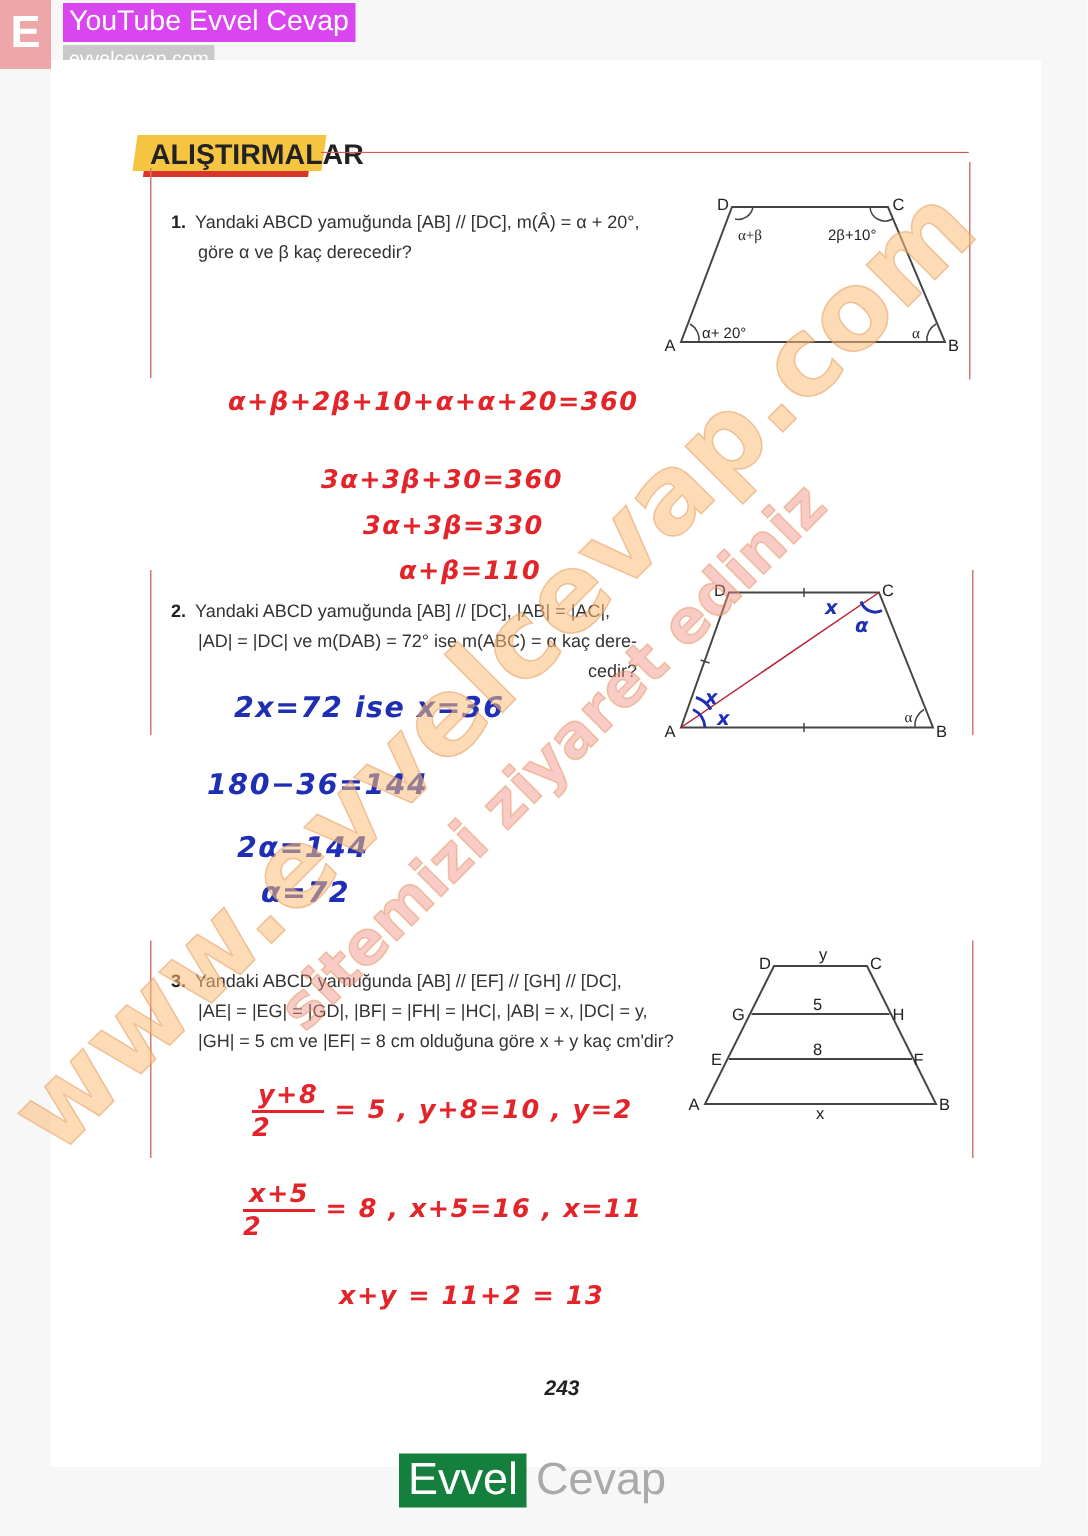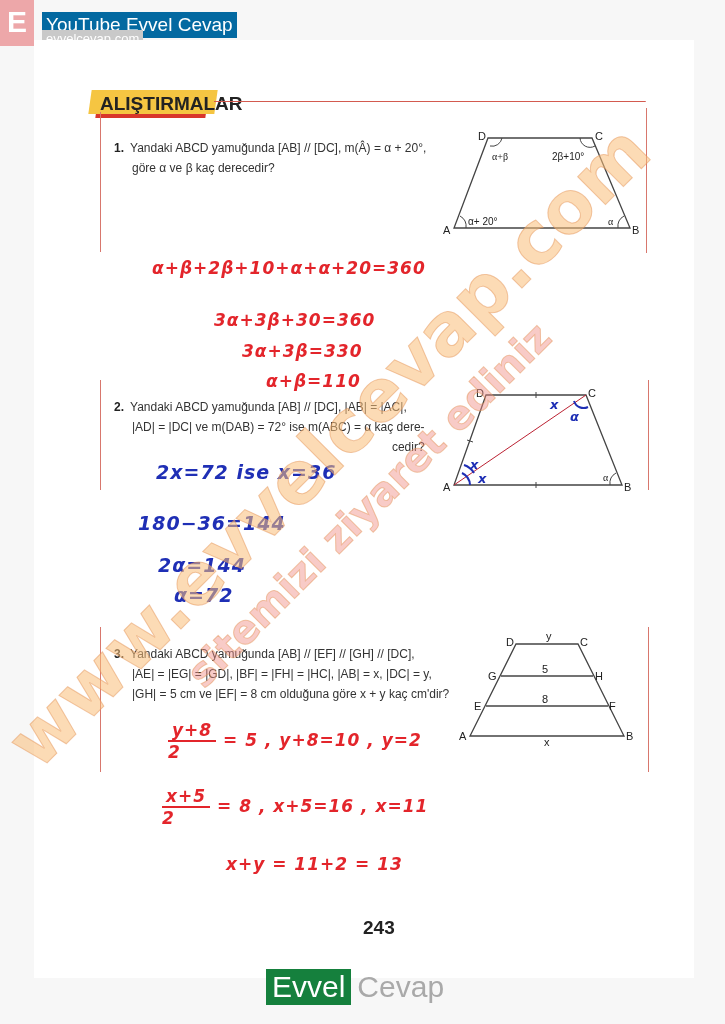--- a/index.html
+++ b/index.html
@@ -1,36 +1,36 @@
 <!DOCTYPE html>
 <html><head>
 <meta charset="utf-8">
 <style>
   html,body{margin:0;padding:0;}
   body{width:725px;height:1024px;position:relative;overflow:hidden;background:#f7f7f7;font-family:"Liberation Sans",sans-serif;}
   .page{position:absolute;left:34px;top:40px;width:660px;height:938px;background:#ffffff;}
   .abs{position:absolute;}
   
   .logo-e{position:absolute;left:0;top:0;width:34px;height:46px;background:#eda7a9;color:#fff;font-size:30px;font-weight:bold;text-align:center;line-height:44px;}
-  .logo-title{position:absolute;left:42px;top:12px;height:26px;padding:0 4px;background:#0369a1;color:#fff;font-size:19px;line-height:26px;}
+  .logo-title{position:absolute;left:42px;top:2px;height:26px;padding:0 4px;background:#d946ef;color:#fff;font-size:19px;line-height:26px;}
   .logo-sub{position:absolute;left:42px;top:30px;height:17px;padding:0 4px;background:#c9c9c9;color:#fff;font-size:13px;line-height:17px;}
   
   .banner{position:absolute;left:90px;top:90px;width:126px;height:24px;background:#f5c542;transform:skewX(-8deg);}
   .banner-red{position:absolute;left:96px;top:108px;width:110px;height:10px;background:#d9362b;transform:skewX(-8deg);}
   .banner-text{position:absolute;left:100px;top:93px;font-size:19px;font-weight:bold;color:#222;}
   .frame-top{position:absolute;left:214px;top:101px;width:432px;height:0;border-top:1.5px solid #d35a4f;border-top-right-radius:10px;}
   .vline{position:absolute;width:0;border-left:1.5px solid #d8776d;}
   .q{position:absolute;font-size:12px;color:#333;line-height:20px;}
   .q .num{font-weight:bold;color:#222;margin-right:6px;}
   .hw-red{position:absolute;color:#e3252b;font-family:"DejaVu Sans",sans-serif;font-style:italic;font-size:17px;font-weight:bold;letter-spacing:1px;margin-left:40px;}
   .hw-blue{position:absolute;color:#1f2fb5;font-family:"DejaVu Sans",sans-serif;font-style:italic;font-size:19px;font-weight:bold;letter-spacing:1px;}
   .frac{display:inline-block;text-align:left;vertical-align:middle;}
   .frac .top{display:block;border-bottom:2px solid #e3252b;padding:0 4px;}
   .frac .bot{display:block;}
-  .pagenum{position:absolute;left:363px;top:917px;font-size:19px;font-weight:bold;color:#222;}
+  .pagenum{position:absolute;left:363px;top:917px;font-size:14px;font-weight:bold;color:#222;font-style:italic;}
   .footer-logo{position:absolute;left:266px;top:969px;}
   .footer-evvel{display:inline-block;background:#15803d;color:#fff;font-size:30px;padding:0 6px;line-height:36px;}
   .footer-cevap{display:inline-block;color:#a9a9a9;font-size:30px;line-height:36px;margin-left:6px;}
   .wm{position:absolute;font-family:"DejaVu Sans",sans-serif;font-weight:bold;color:rgba(250,190,120,0.55);-webkit-text-stroke:1px rgba(230,150,90,0.5);white-space:nowrap;transform-origin:left bottom;}
 </style>
 </head>
 <body>
 
 <div class="logo-e">E</div>
 <div class="logo-title">YouTube Evvel Cevap</div>

